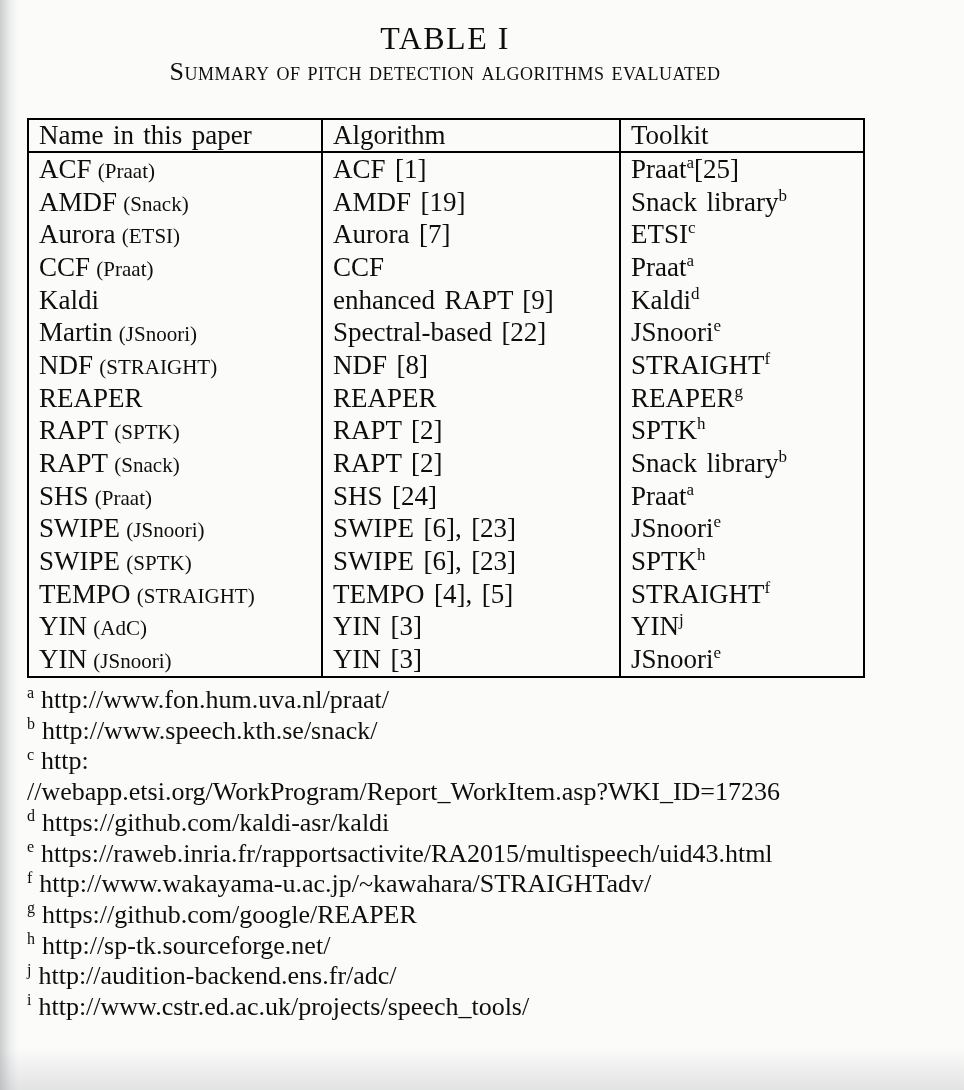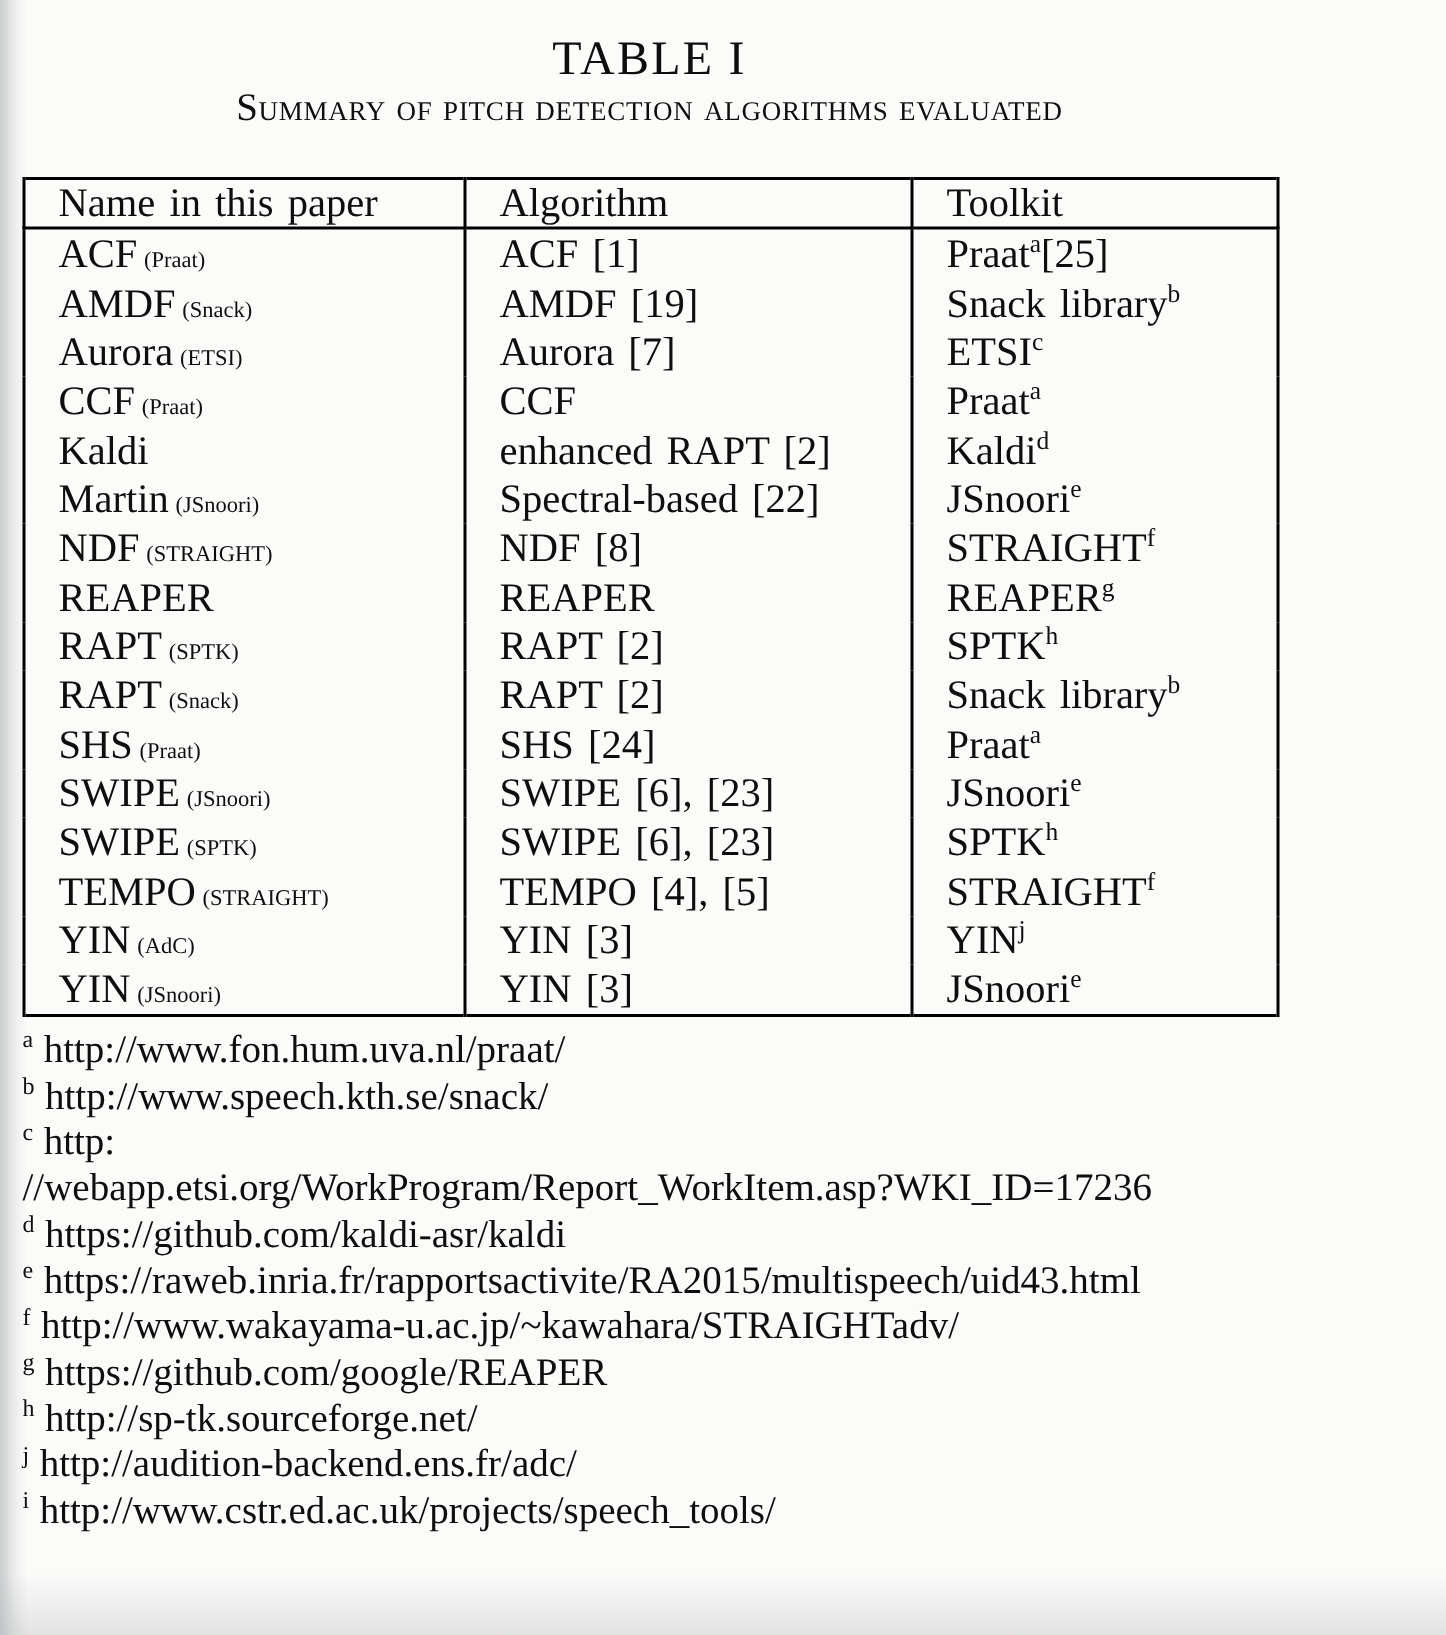--- a/index.html
+++ b/index.html
@@ -14,43 +14,43 @@
   .edge-left {
     position: absolute; left: 0; top: 0; bottom: 0; width: 18px;
     background: linear-gradient(90deg, rgba(170,174,177,0.60) 0%, rgba(170,174,177,0.18) 55%, rgba(170,174,177,0) 100%);
     pointer-events: none;
   }
   .edge-bottom {
     position: absolute; left: 0; right: 0; bottom: 0; height: 42px;
     background: linear-gradient(180deg, rgba(160,163,165,0) 0%, rgba(160,163,165,0.28) 100%);
     pointer-events: none;
   }
-  .content { position: absolute; left: 15px; top: 0; width: 836px; }
+  .content { position: absolute; left: 27px; top: 0; width: 836px; }
 
   .caption { text-align: center; }
   .caption-number { font-size: 32px; line-height: 1; padding-top: 22px; letter-spacing: 1.5px; }
   .caption-title  { font-size: 26px; line-height: 1; margin-top: 5px; font-variant: small-caps; letter-spacing: 0.5px; }
 
   table.algo {
     border-collapse: collapse; table-layout: fixed;
     width: 836px; margin-top: 33px;
     font-size: 27px; word-spacing: 0.1em;
     border: 2px solid #000;
   }
   table.algo th, table.algo td {
     border-left: 2px solid #000; border-right: 2px solid #000;
-    padding: 0 0 0 22px;
+    padding: 0 0 0 10px;
     font-weight: normal; text-align: left; vertical-align: middle;
     overflow: hidden;
   }
   table.algo thead th { border-bottom: 2px solid #000; height: 30px; }
   table.algo tbody td { height: 32.7px; }
   .col1 { width: 294px; } .col2 { width: 298px; } .col3 { width: 244px; }
 
-  .sm { font-size: 15px; margin-left: 0.3em; }
+  .sm { font-size: 21px; margin-left: 0.3em; }
   sup.fn { font-size: 17px; vertical-align: super; line-height: 0; }
 
   .footnotes { margin-top: 7px; font-size: 26px; line-height: 30.7px; width: 930px; }
   .footnote { }
   .fn-marker { font-size: 16px; vertical-align: super; line-height: 0; margin-right: 7px; }
   .fn-url { white-space: pre-wrap; }
 </style>
 </head>
 <body>
 
@@ -93,21 +93,21 @@
     <td><span>Aurora [7]</span></td>
     <td><span>ETSI</span><sup class="fn">c</sup><span></span></td>
   </tr>
         <tr>
     <td><span>CCF</span><span class="sm">(Praat)</span></td>
     <td><span>CCF</span></td>
     <td><span>Praat</span><sup class="fn">a</sup><span></span></td>
   </tr>
         <tr>
     <td><span>Kaldi</span><span class="sm"></span></td>
-    <td><span>enhanced RAPT [2]</span></td>
+    <td><span>enhanced RAPT [9]</span></td>
     <td><span>Kaldi</span><sup class="fn">d</sup><span></span></td>
   </tr>
         <tr>
     <td><span>Martin</span><span class="sm">(JSnoori)</span></td>
     <td><span>Spectral-based [22]</span></td>
     <td><span>JSnoori</span><sup class="fn">e</sup><span></span></td>
   </tr>
         <tr>
     <td><span>NDF</span><span class="sm">(STRAIGHT)</span></td>
     <td><span>NDF [8]</span></td>

